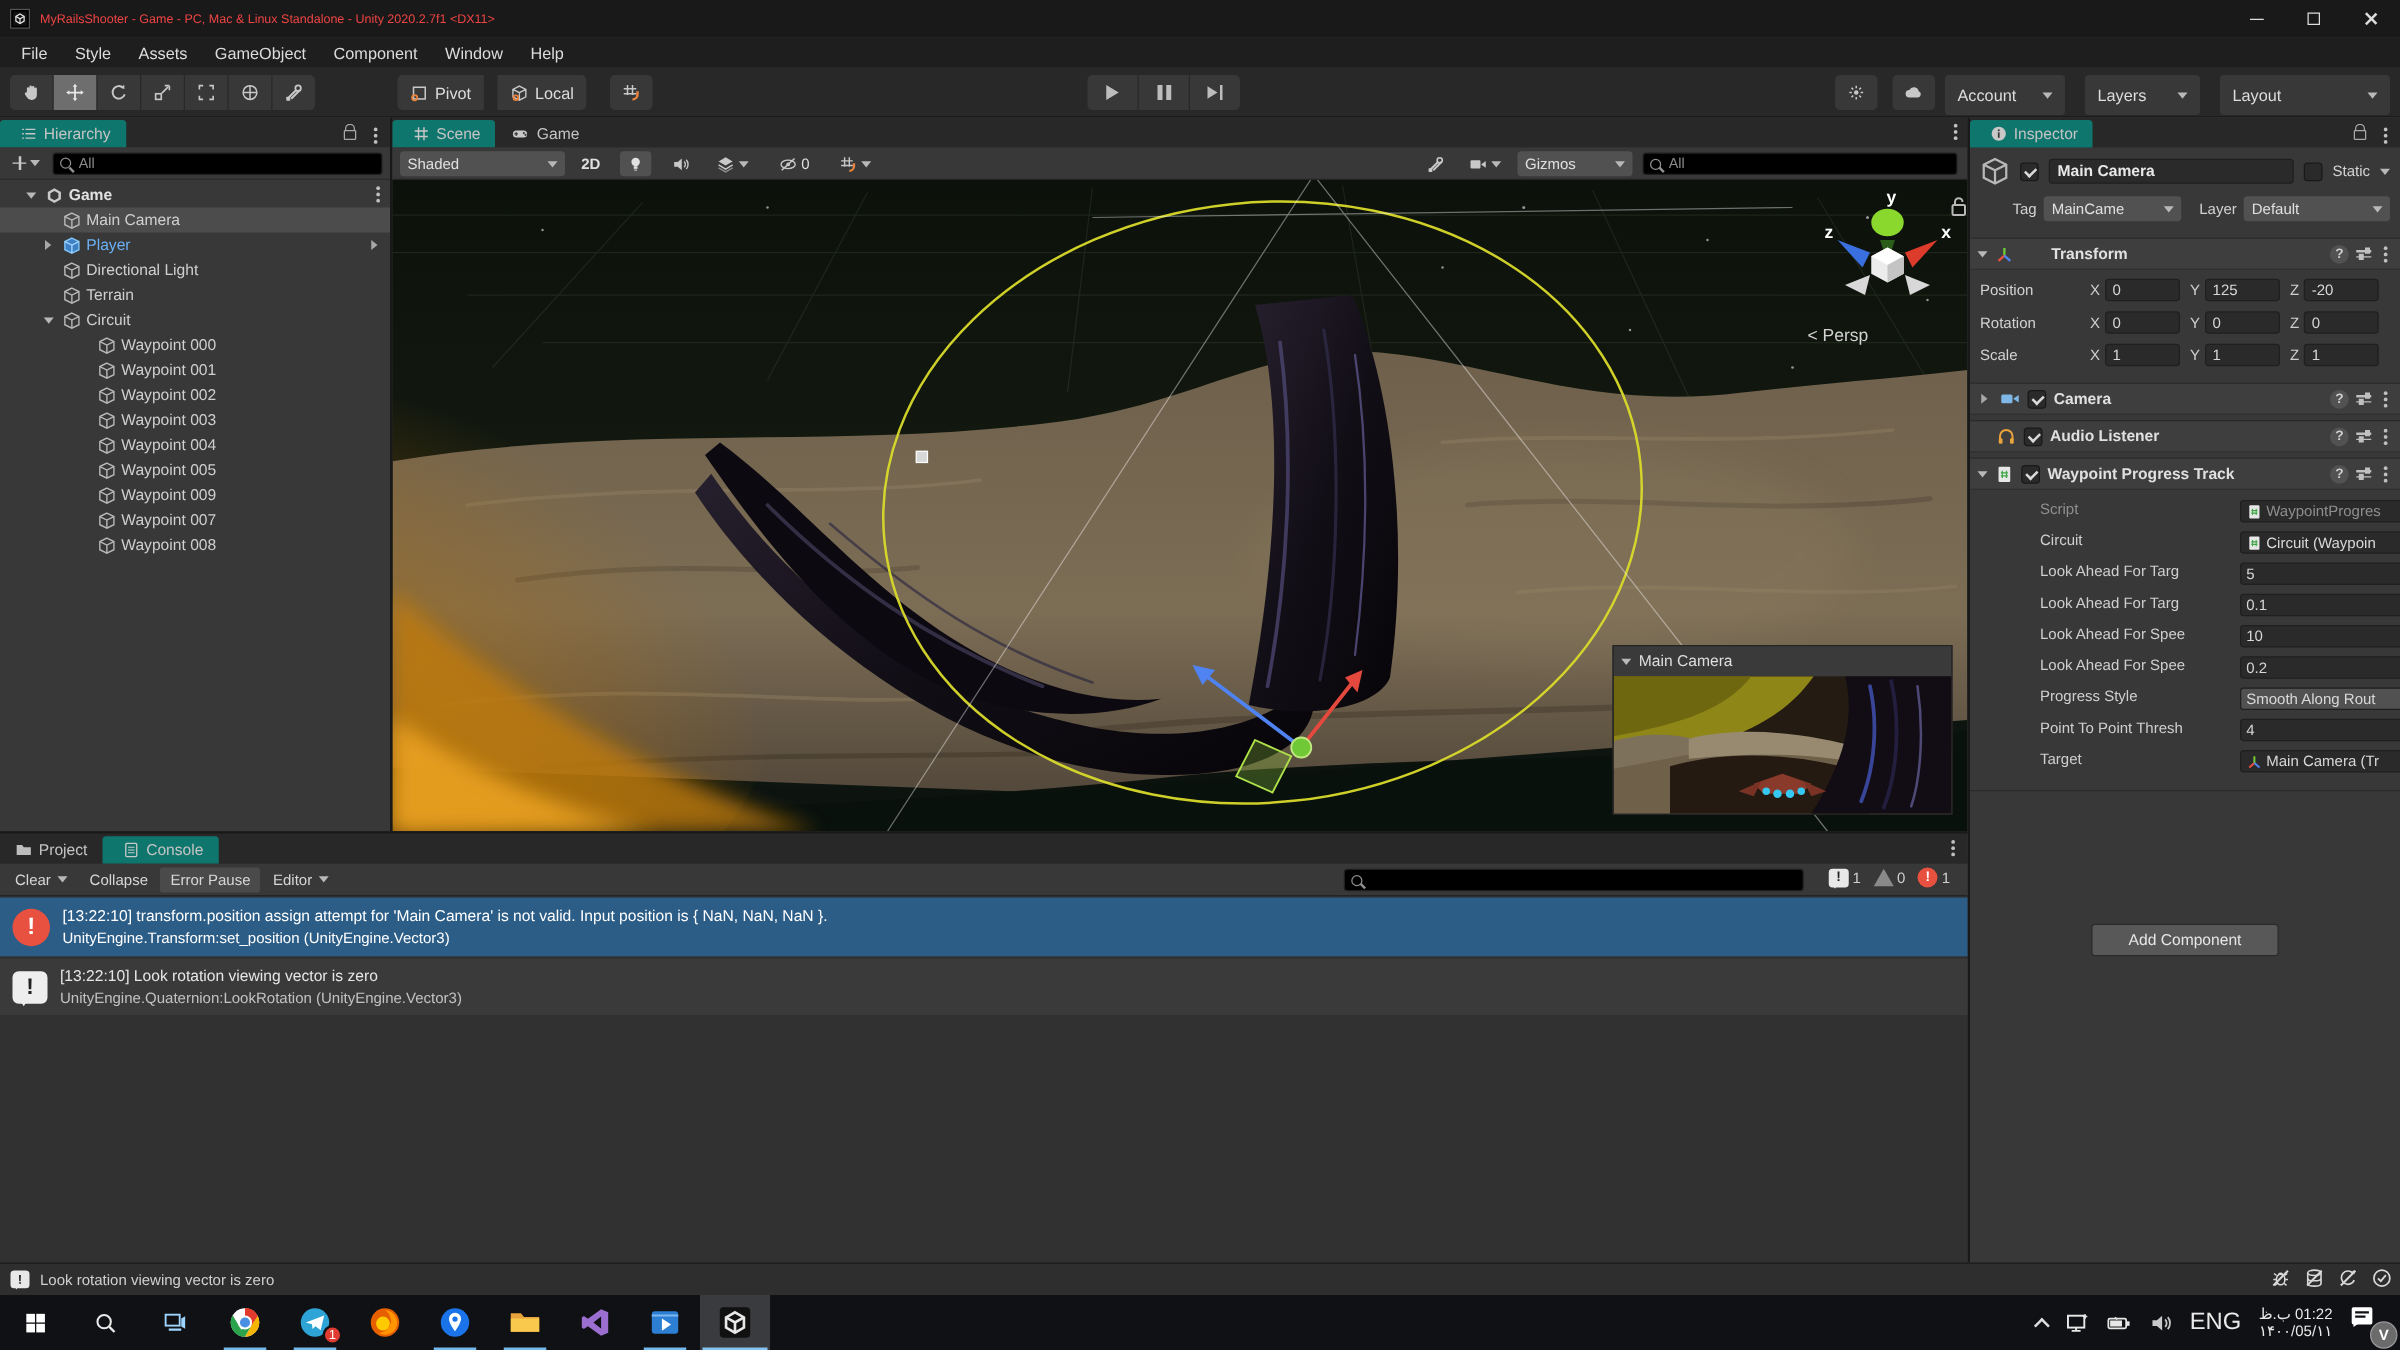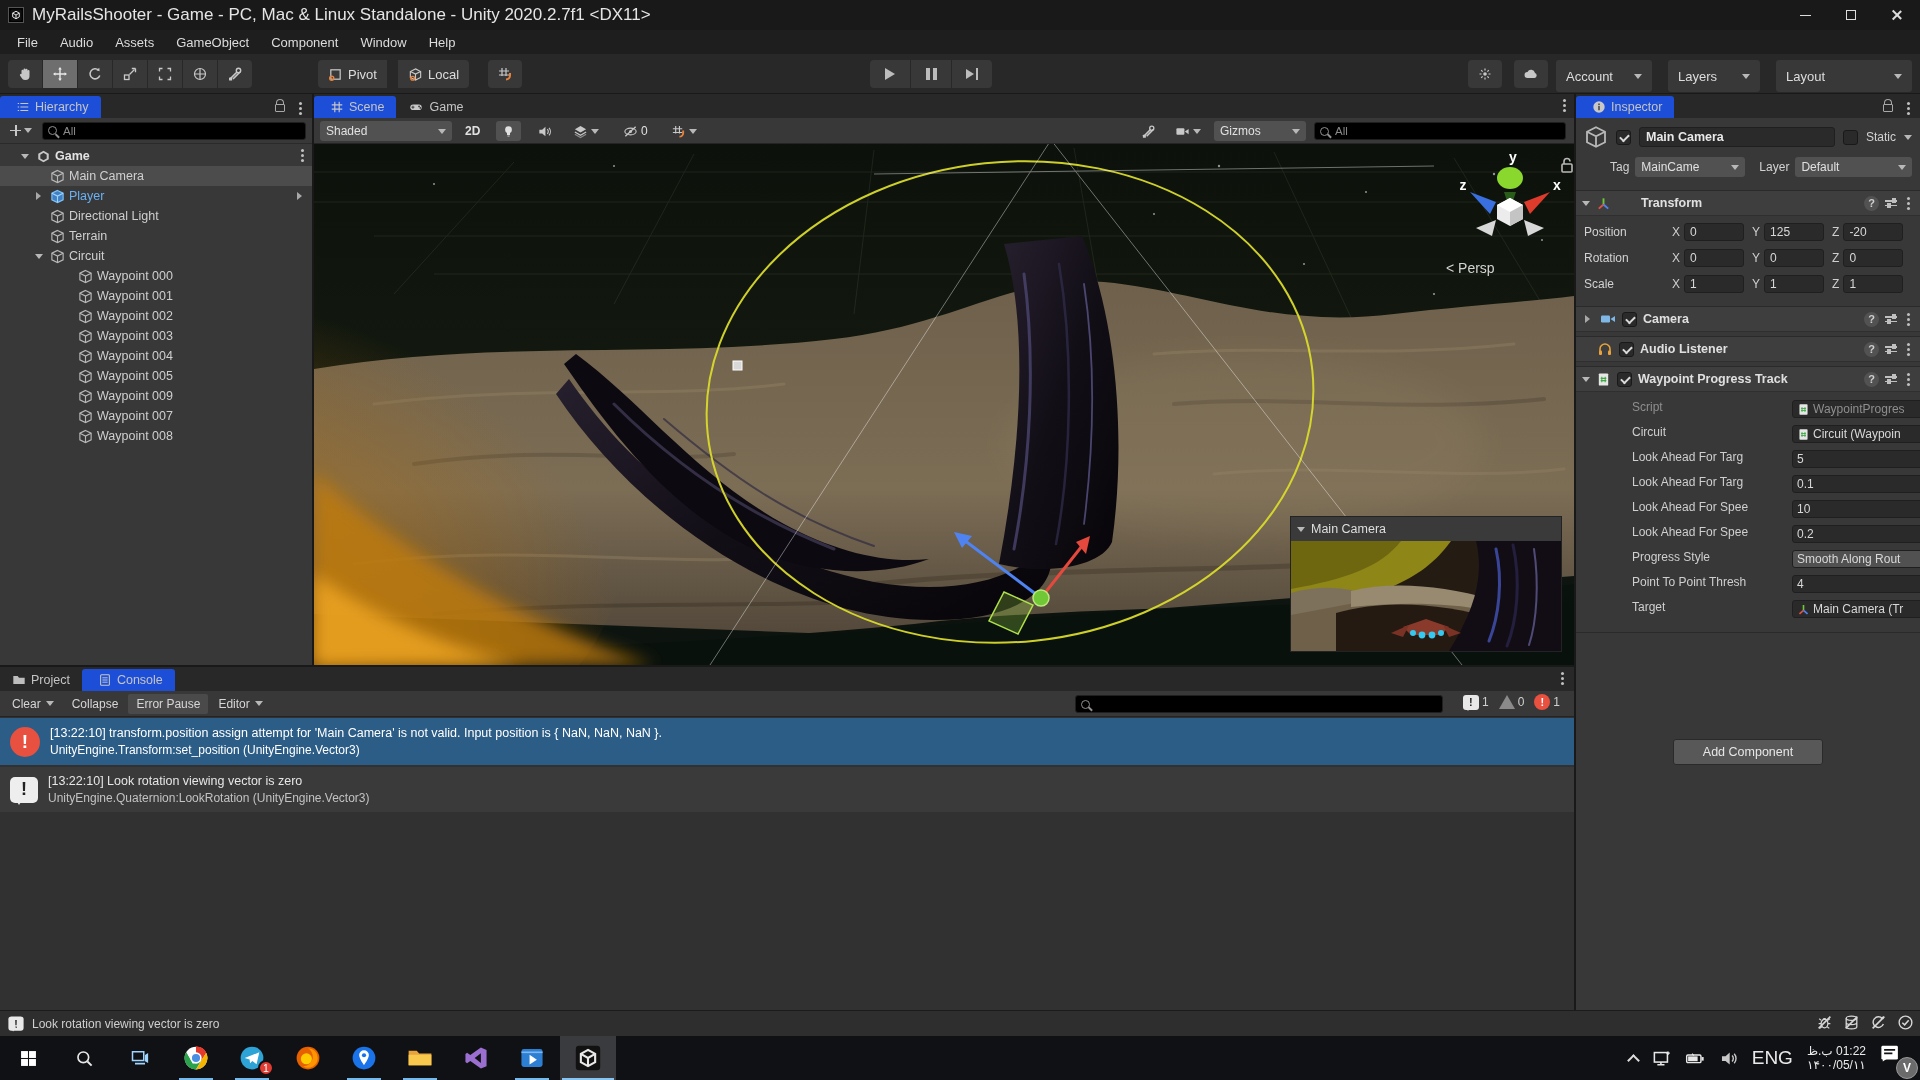--- a/index.html
+++ b/index.html
@@ -2,21 +2,21 @@
 <html><head>
 <meta charset="utf-8">
 <style>
   html,body{margin:0;padding:0;background:#000;}
   *{box-sizing:border-box;font-family:"Liberation Sans",sans-serif;}
   .stage{position:relative;width:1920px;height:1080px;overflow:hidden;background:#383838;color:#d2d2d2;font-size:12px;}
   .abs{position:absolute;}
   
   .titlebar{left:0;top:0;width:1920px;height:30px;background:#191919;display:flex;align-items:center;}
   .titlebar .appicon{width:16px;height:16px;margin:0 8px 0 8px;background:#000;border:1px solid #555;display:flex;align-items:center;justify-content:center;}
-  .title-text{color:#e5e5e5;font-size:17px;}
+  .title-text{color:#ef4444;font-size:10px;}
   .wincontrols{position:absolute;right:0;top:0;height:30px;display:flex;}
   .winbtn{width:46px;height:30px;display:flex;align-items:center;justify-content:center;}
   .glyph-min{width:11px;height:1px;background:#ddd;}
   .glyph-max{width:10px;height:10px;border:1px solid #ddd;}
   .glyph-close{position:relative;width:12px;height:12px;}
   .glyph-close::before,.glyph-close::after{content:"";position:absolute;left:5px;top:0;width:1.5px;height:12px;background:#ddd;}
   .glyph-close::before{transform:rotate(45deg);} .glyph-close::after{transform:rotate(-45deg);}
   .menubar{left:0;top:30px;width:1920px;height:24px;background:#1e1e1e;display:flex;align-items:center;padding-left:6px;}
   .menu-item{padding:0 11px;height:24px;display:flex;align-items:center;color:#dcdcdc;font-size:13px;}
   
@@ -46,21 +46,21 @@
   .plus-ic::before,.plus-ic::after{content:"";position:absolute;background:#c8c8c8;}
   .plus-ic::before{left:5px;top:0;width:1.8px;height:11px;} .plus-ic::after{left:0;top:4.6px;width:11px;height:1.8px;}
   .qmark{width:15px;height:15px;border-radius:50%;background:#525252;color:#cfcfcf;font-size:11px;font-weight:bold;display:flex;align-items:center;justify-content:center;}
   .presets{display:flex;flex-direction:column;gap:3px;}
   .presets i{display:block;width:12px;height:1.6px;background:#c0c0c0;position:relative;}
   .presets i::after{content:"";position:absolute;top:-1.6px;width:4px;height:4.6px;background:#c0c0c0;}
   .presets i:nth-child(1)::after{left:7px;} .presets i:nth-child(2)::after{left:2px;}
   
   .tabbar{position:absolute;height:24px;background:#282828;display:flex;align-items:flex-end;}
   .tab{height:22px;display:flex;align-items:center;gap:5px;padding:0 12px;color:#c4c4c4;font-size:12.5px;background:transparent;}
-  .tab.active{background:#1d4ed8;border-radius:3px 3px 0 0;padding-left:16px;}
+  .tab.active{background:#0f766e;border-radius:3px 3px 0 0;padding-left:16px;}
   .panel-topicons{position:absolute;top:4px;display:flex;gap:14px;align-items:center;}
   
   .hier{left:0;top:94px;width:314px;height:571px;background:#383838;border-right:2px solid #191919;}
   .hier-toolbar{position:absolute;left:0;top:24px;width:100%;height:26px;background:#383838;border-bottom:1px solid #2a2a2a;display:flex;align-items:center;gap:6px;padding:0 6px;}
   .addbtn{display:flex;align-items:center;gap:3px;padding:2px 4px;}
   .searchbox{position:relative;flex:1;height:18px;background:#000000;border:1px solid #1f1f1f;border-radius:3px;display:flex;align-items:center;}
   .searchbox .mag{margin:0 4px 0 5px;}
   .searchbox input{flex:1;background:transparent;border:none;outline:none;color:#cccccc;font-size:11.5px;}
   .searchbox input::placeholder{color:#8a8a8a;}
   .h-row{position:absolute;left:0;width:100%;height:20px;display:flex;align-items:center;gap:4px;color:#cfcfcf;font-size:12.5px;}
@@ -369,21 +369,21 @@
           <span class="glyph-max"></span>
         </div>
       <div class="winbtn">
           <span class="glyph-close"></span>
         </div>
     </div>
   </div>
 
   <div class="abs menubar">
     <span class="menu-item">File</span>
-    <span class="menu-item">Audio</span>
+    <span class="menu-item">Style</span>
     <span class="menu-item">Assets</span>
     <span class="menu-item">GameObject</span>
     <span class="menu-item">Component</span>
     <span class="menu-item">Window</span>
     <span class="menu-item">Help</span>
   </div>
 
   <div class="abs toolbar">
     <div class="toolbtn first" style="left:8px">
         <svg width="16" height="16">

